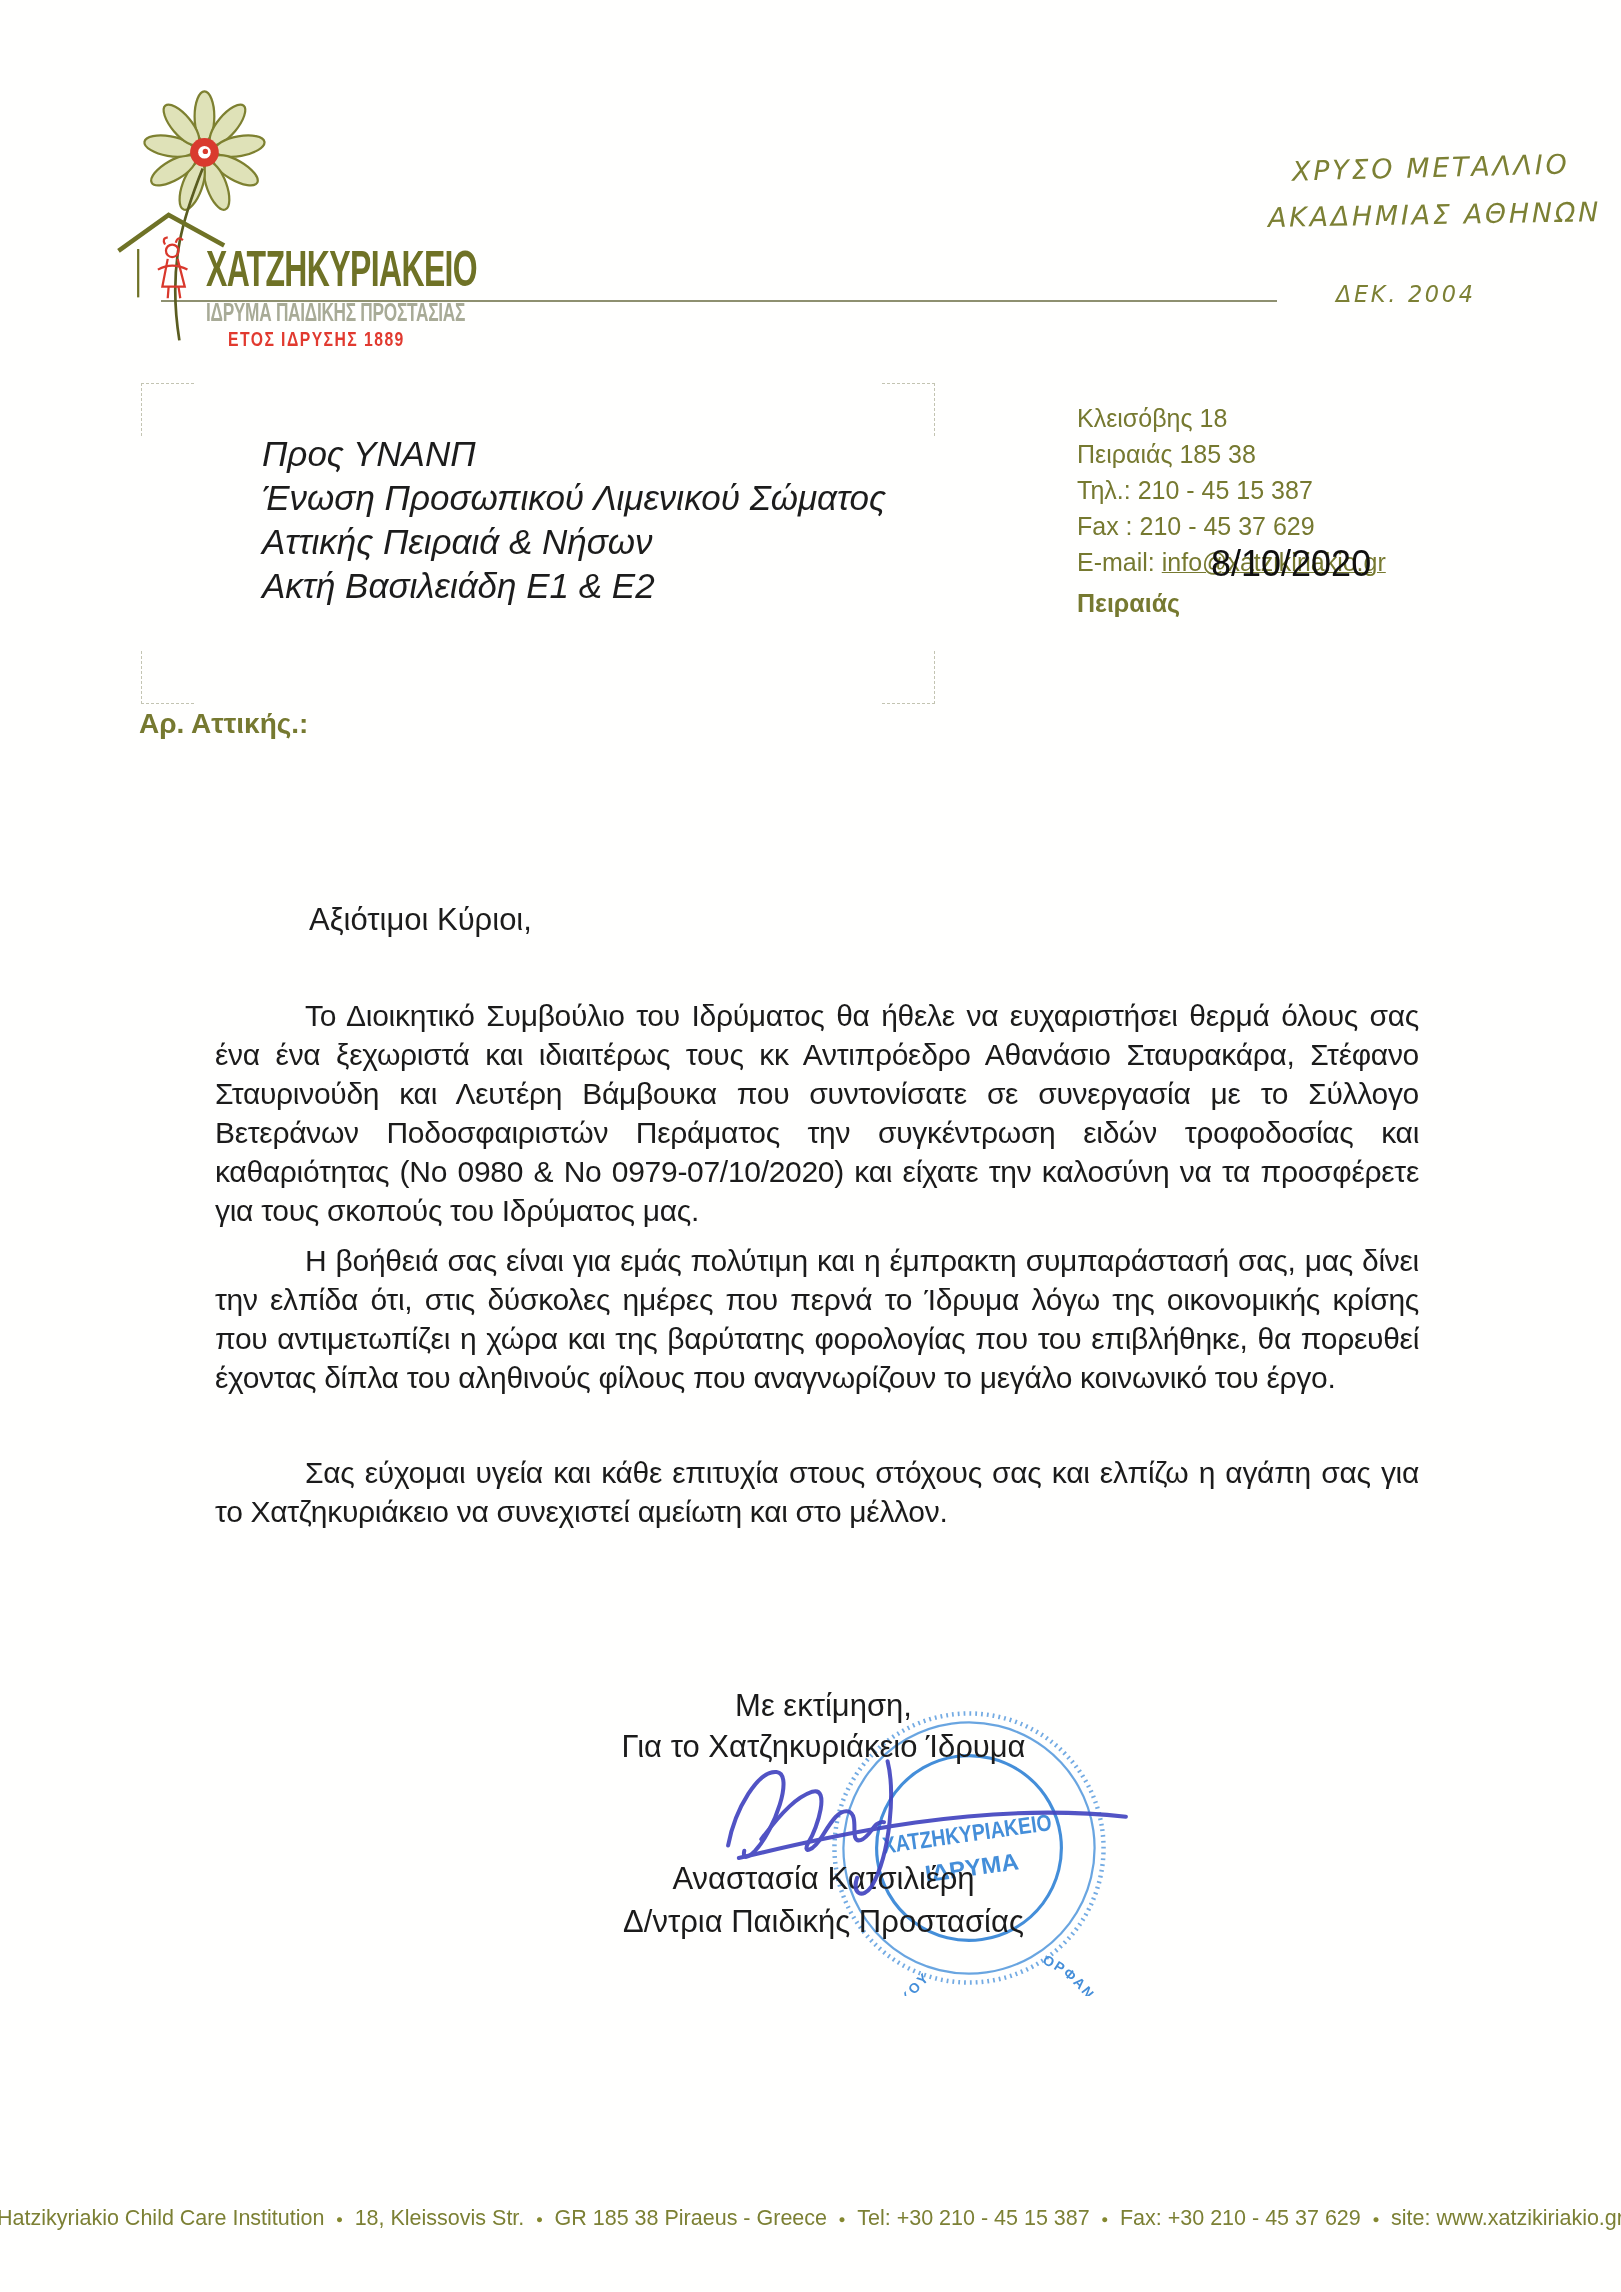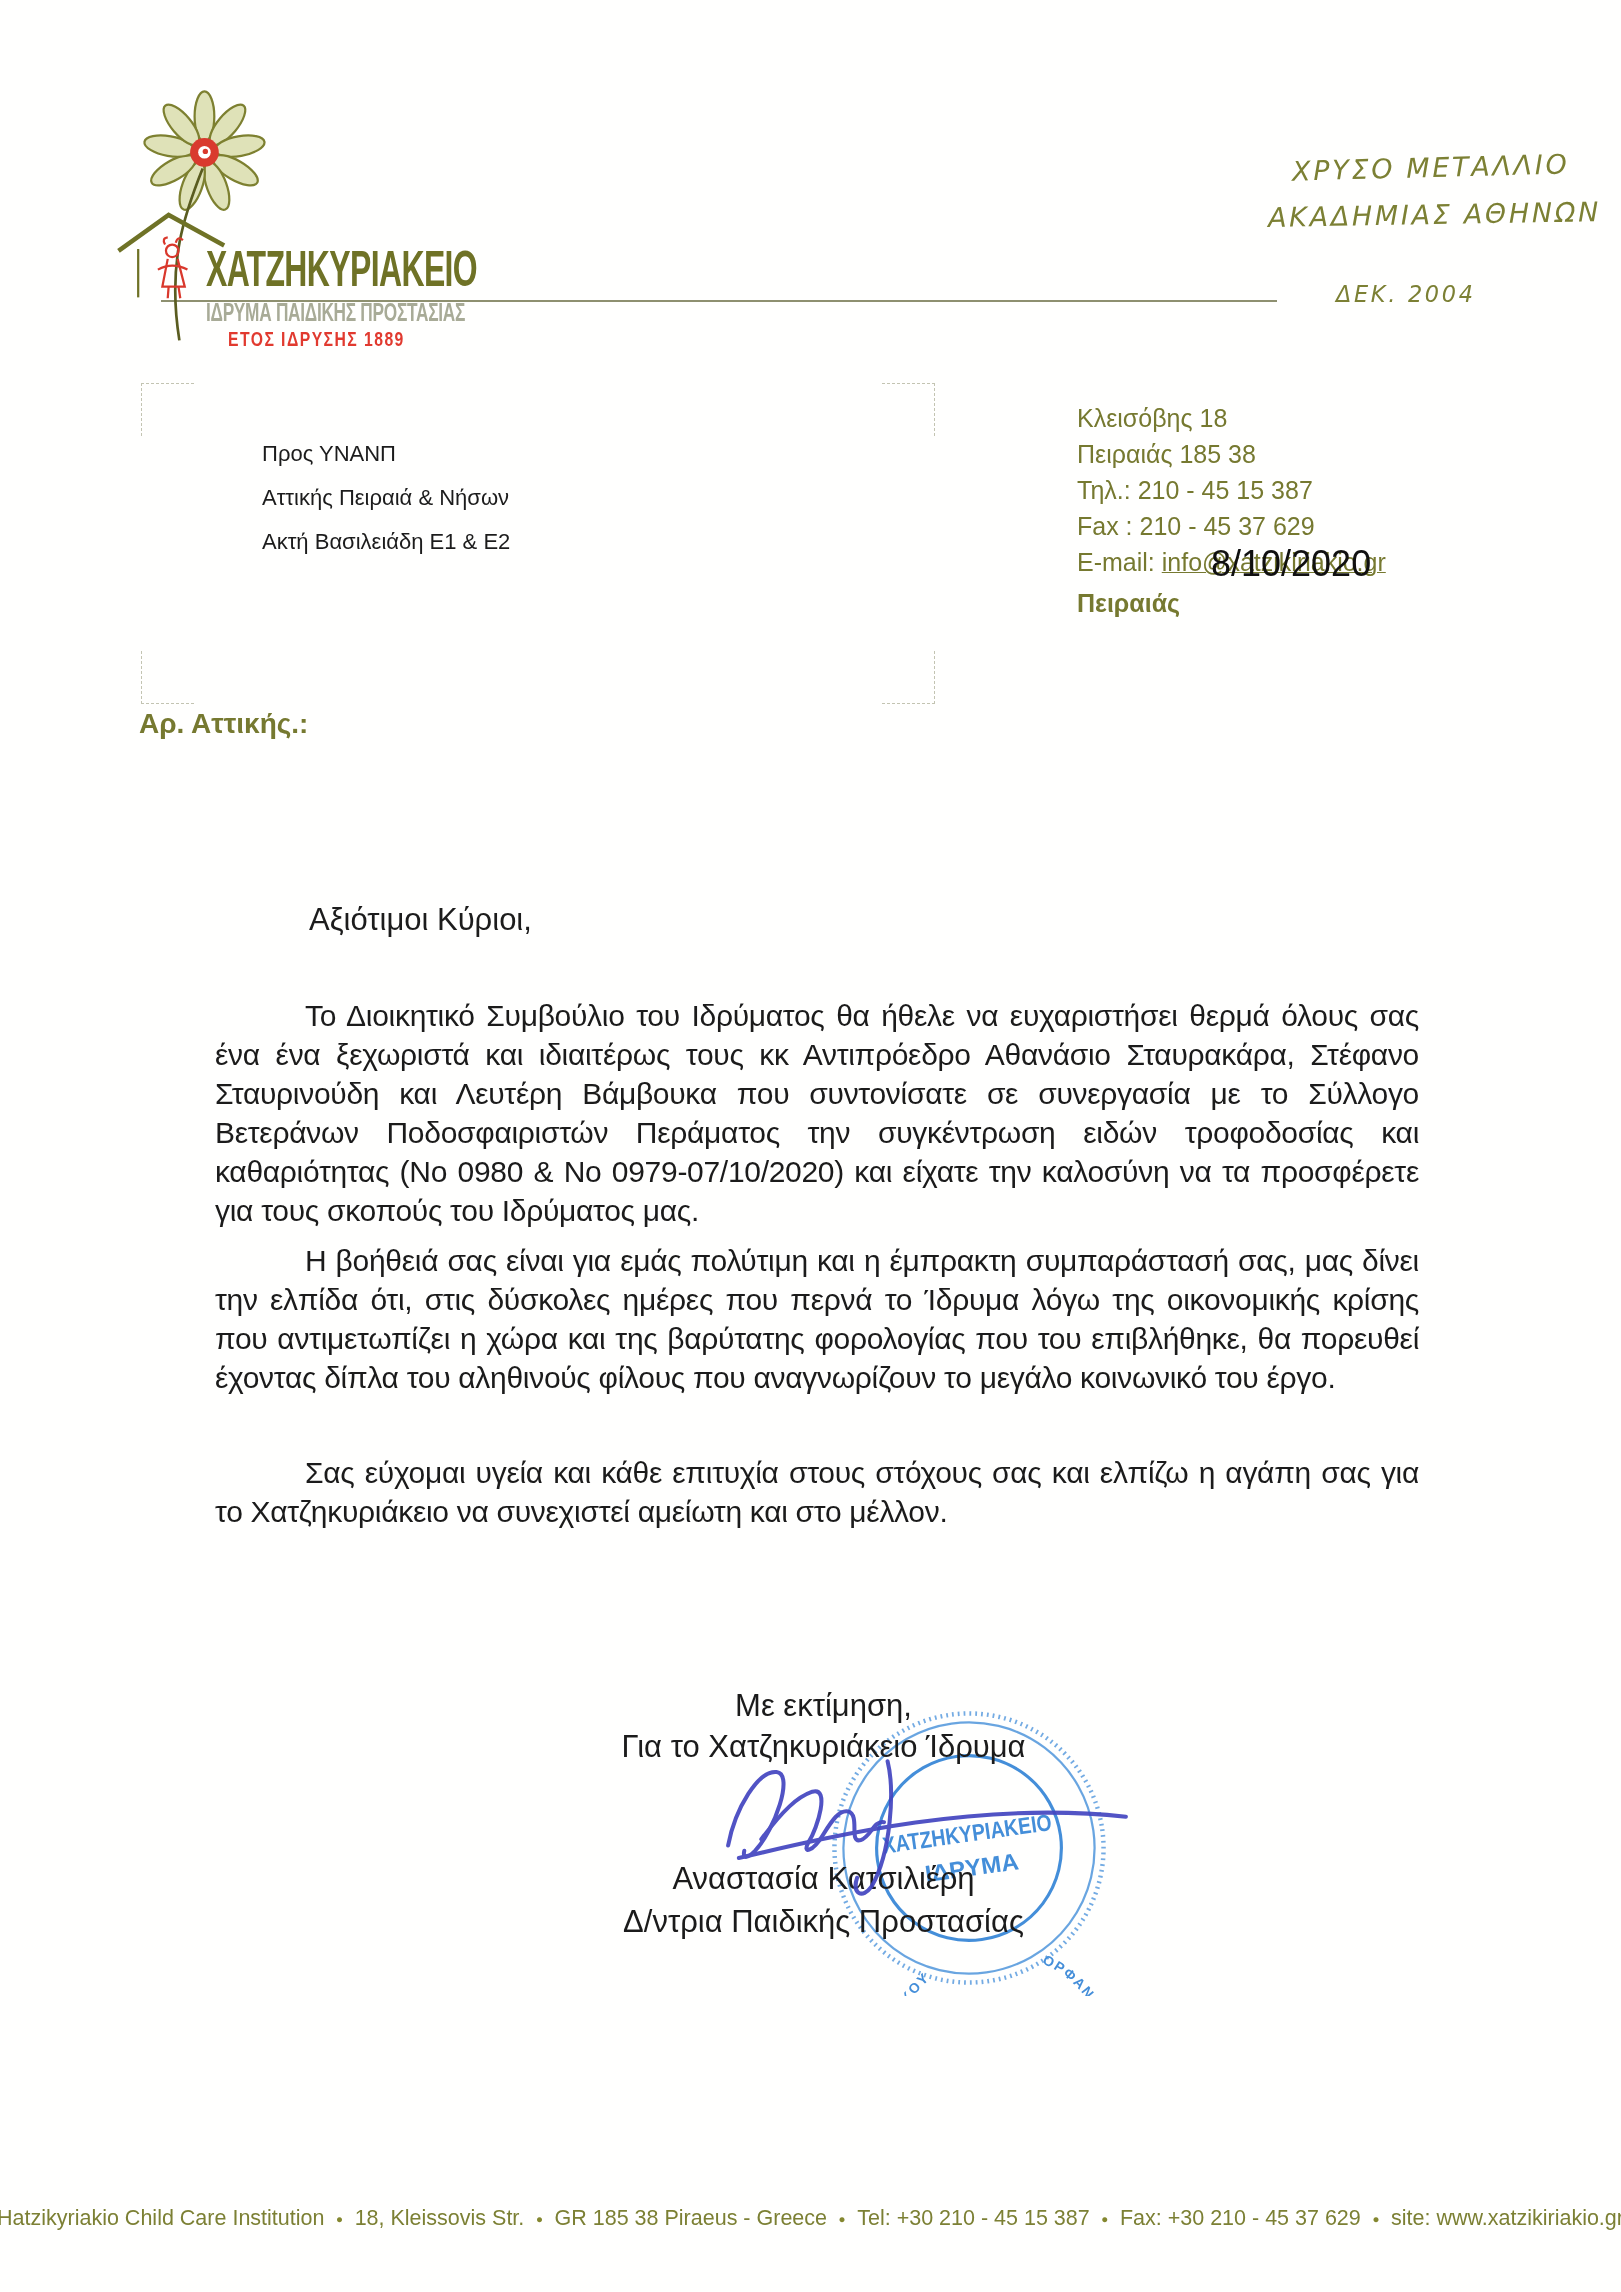--- a/index.html
+++ b/index.html
@@ -46,21 +46,21 @@
   .award2{left:1268px;top:199px;font-size:27px;transform:rotate(-1deg);}
   .award-date{left:1336px;top:281px;font-size:22.4px;}
 
   
   .corner{width:52px;height:52px;z-index:1;}
   .corner.tl{left:141px;top:383px;border-top:1.8px dashed #c3c4b2;border-left:1.8px dashed #c3c4b2;}
   .corner.tr{left:882px;top:383px;border-top:1.8px dashed #c3c4b2;border-right:1.8px dashed #c3c4b2;}
   .corner.bl{left:141px;top:651px;border-bottom:1.8px dashed #c3c4b2;border-left:1.8px dashed #c3c4b2;}
   .corner.br{left:882px;top:651px;border-bottom:1.8px dashed #c3c4b2;border-right:1.8px dashed #c3c4b2;}
 
-  .recipient{left:262px;top:432px;font-size:22px;line-height:44px;color:#1c1c1c;z-index:2;}
+  .recipient{left:262px;top:432px;font-size:35px;line-height:44px;color:#1c1c1c;z-index:2;font-style:italic;}
 
   .sender{left:1077px;top:400px;font-size:25px;line-height:36px;color:#767930;z-index:2;}
   .sender .underline{text-decoration:underline;text-decoration-thickness:0.9px;}
   .letter-date{left:1211px;top:543px;font-size:36px;color:#101010;z-index:3;}
   .sender-place{left:1077px;top:589px;font-size:25px;font-weight:bold;color:#767930;z-index:2;}
 
   .protocol{left:139px;top:708px;font-size:28px;font-weight:bold;color:#767930;z-index:2;}
 
   
   .salutation{left:309px;top:862px;font-size:31px;z-index:2;margin-top:40px;}
@@ -139,20 +139,21 @@
   <div class="abs handwrite award2">ΑΚΑΔΗΜΙΑΣ ΑΘΗΝΩΝ</div>
   <div class="abs handwrite award-date">ΔΕΚ. 2004</div>
 
   <div class="abs corner tl"></div>
   <div class="abs corner tr"></div>
   <div class="abs corner bl"></div>
   <div class="abs corner br"></div>
 
   <div class="abs recipient">
     <div>Προς ΥΝΑΝΠ</div>
+    <div>Ένωση Προσωπικού Λιμενικού Σώματος</div>
     <div>Αττικής Πειραιά &amp; Νήσων</div>
     <div>Ακτή Βασιλειάδη Ε1 &amp; Ε2</div>
   </div>
 
   <div class="abs sender">
     <div>Κλεισόβης 18</div>
     <div>Πειραιάς 185 38</div>
     <div>Τηλ.: 210 - 45 15 387</div>
     <div>Fax : 210 - 45 37 629</div>
     <div><span>E-mail: </span><span class="underline">info@xatzikiriakio.gr</span></div>

